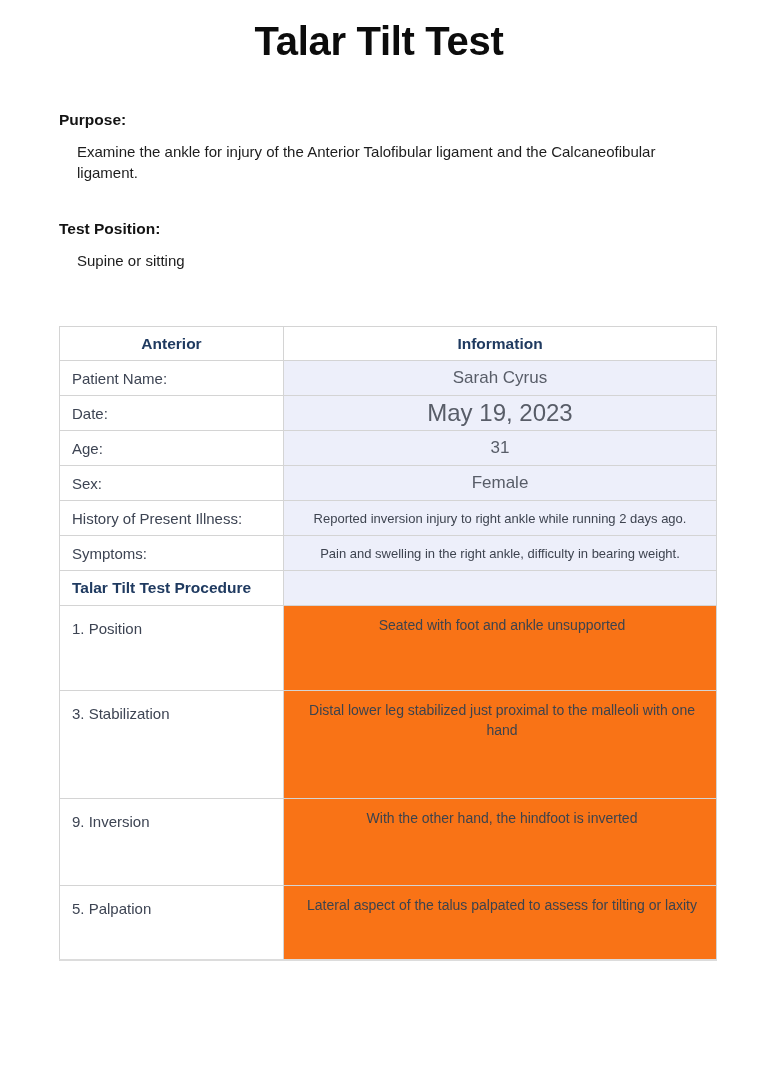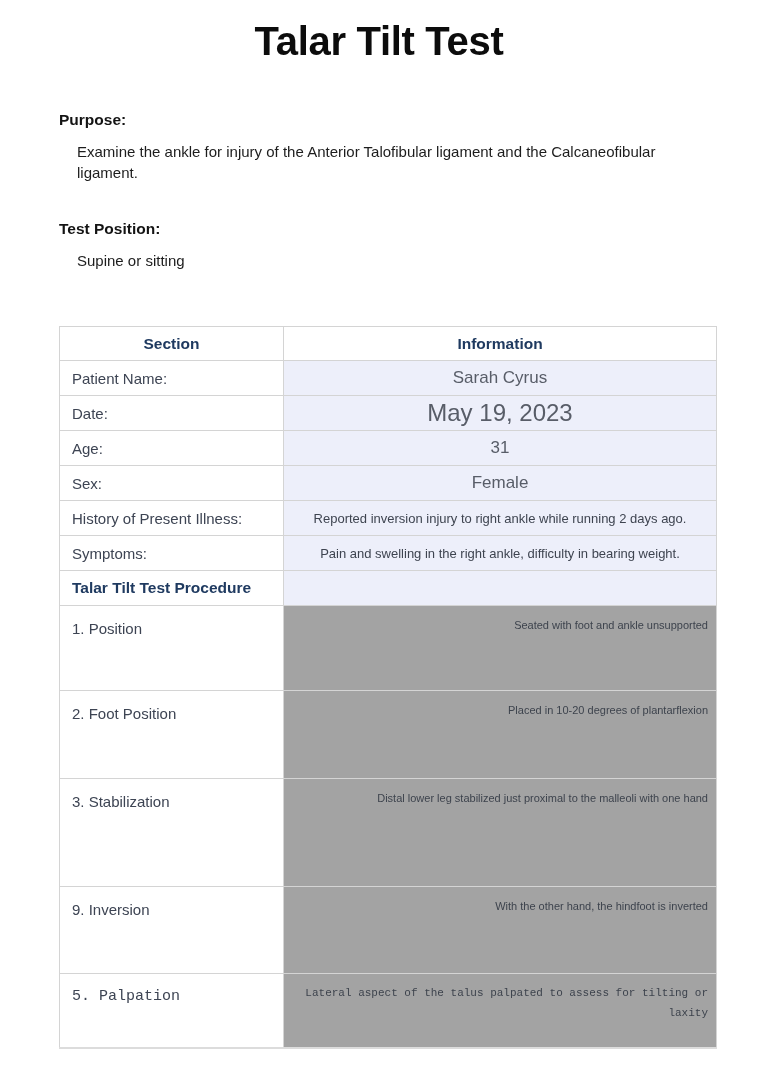--- a/index.html
+++ b/index.html
@@ -81,33 +81,33 @@
     font-size: 15.5px;
     font-weight: bold;
     color: #1f3a60;
   }
   tr.proc-header td.value { background: #edeffa; }
   tr.proc td.label {
     vertical-align: top;
     padding-top: 14px;
   }
   tr.proc td.desc {
-    background: #a3a3a3;
+    background: #f97316;
     vertical-align: top;
-    text-align: right;
+    text-align: center;
     padding: 9px 8px 0 12px;
-    font-size: 11px;
+    font-size: 14px;
     line-height: 20px;
     color: #3d434d;
   }
   tr.rh85  { height: 85px; }
   tr.rh88  { height: 88px; }
   tr.rh108 { height: 108px; }
   tr.rh87  { height: 87px; }
-  tr.rh105 { height: 74px; font-family: Liberation Mono, monospace; }
+  tr.rh105 { height: 74px; }
 </style>
 </head>
 <body>
 
 <div class="page">
   <h1 class="doc-title">Talar Tilt Test</h1>
 
   <div class="content">
     <p class="sec-heading purpose">Purpose:</p>
     <p class="sec-body">Examine the ankle for injury of the Anterior Talofibular ligament and the Calcaneofibular ligament.</p>
@@ -115,21 +115,21 @@
     <p class="sec-heading testpos">Test Position:</p>
     <p class="sec-body">Supine or sitting</p>
 
     <table class="info-table">
       <colgroup>
           <col class="c1">
           <col class="c2">
         </colgroup>
       <thead>
         <tr>
-          <th>Section</th>
+          <th>Anterior</th>
           <th>Information</th>
         </tr>
       </thead>
       <tbody>
         <tr class="info">
           <td class="label">Patient Name:</td>
           <td class="value big">Sarah Cyrus</td>
         </tr>
         <tr class="info">
           <td class="label">Date:</td>
@@ -152,24 +152,20 @@
           <td class="value small">Pain and swelling in the right ankle, difficulty in bearing weight.</td>
         </tr>
         <tr class="proc-header">
           <td class="label">Talar Tilt Test Procedure</td>
           <td class="value"></td>
         </tr>
         <tr class="proc rh85">
           <td class="label">1. Position</td>
           <td class="desc">Seated with foot and ankle unsupported</td>
         </tr>
-        <tr class="proc rh88">
-          <td class="label">2. Foot Position</td>
-          <td class="desc">Placed in 10-20 degrees of plantarflexion</td>
-        </tr>
         <tr class="proc rh108">
           <td class="label">3. Stabilization</td>
           <td class="desc">Distal lower leg stabilized just proximal to the malleoli with one hand</td>
         </tr>
         <tr class="proc rh87">
           <td class="label">9. Inversion</td>
           <td class="desc">With the other hand, the hindfoot is inverted</td>
         </tr>
         <tr class="proc rh105">
           <td class="label">5. Palpation</td>

